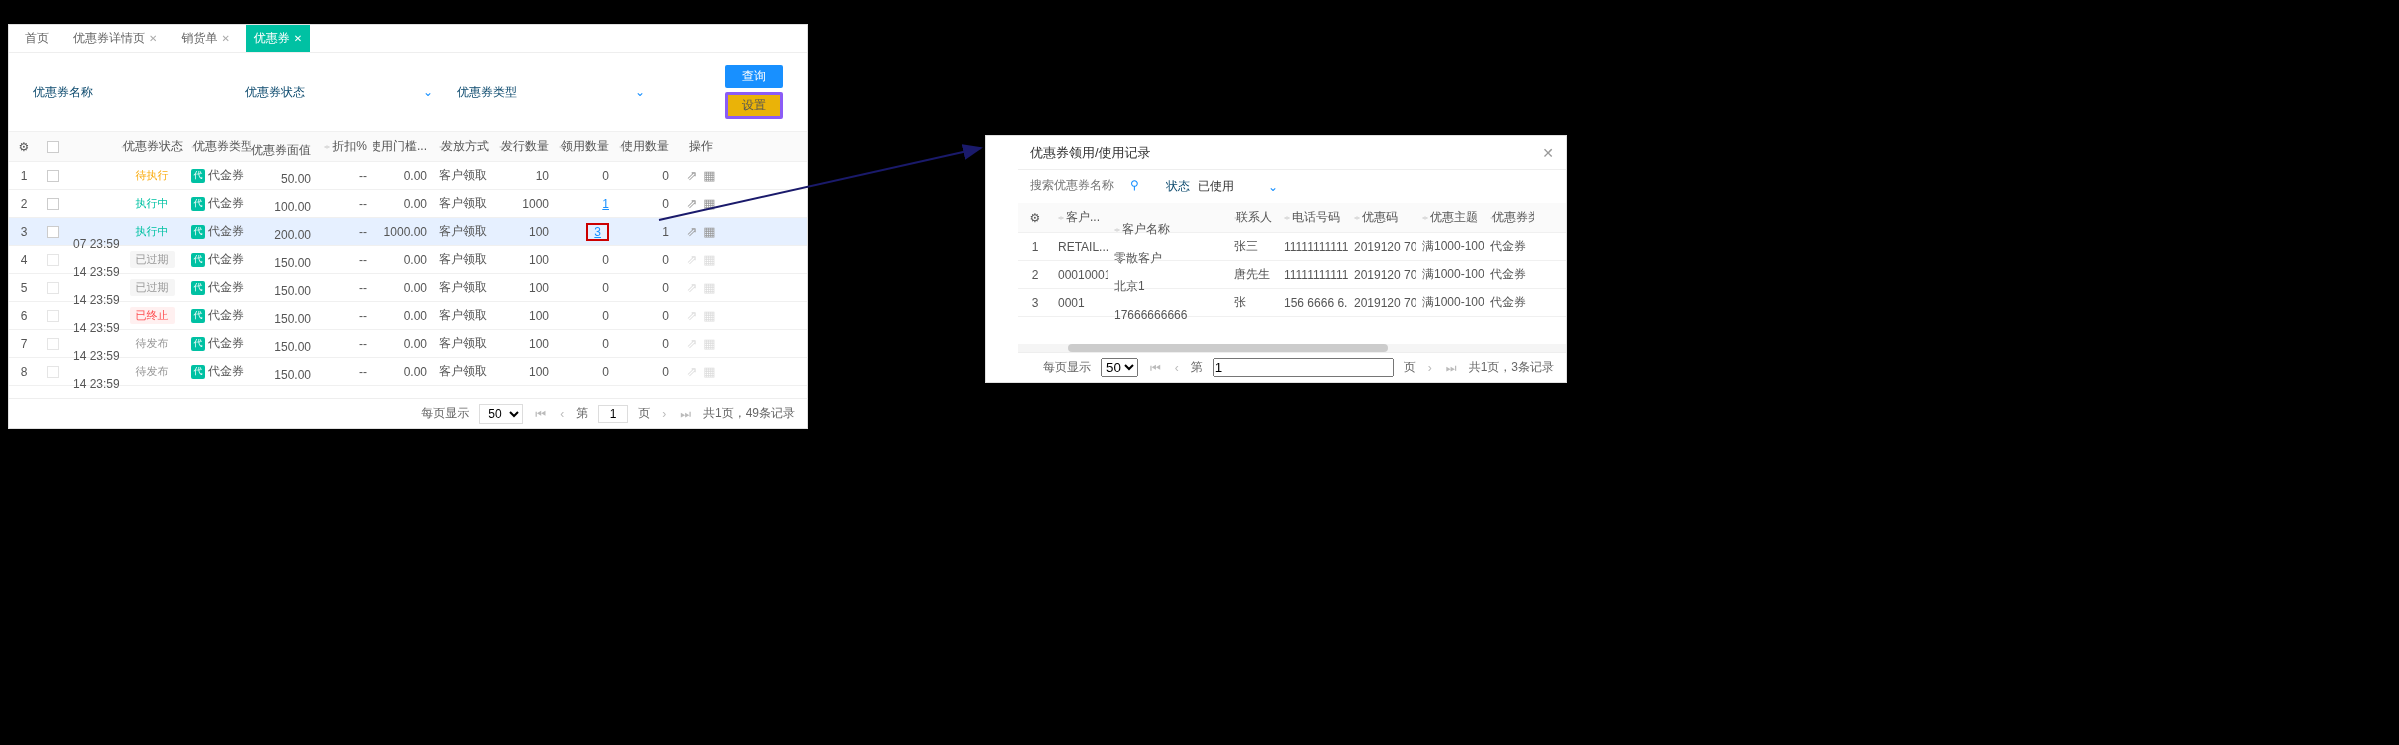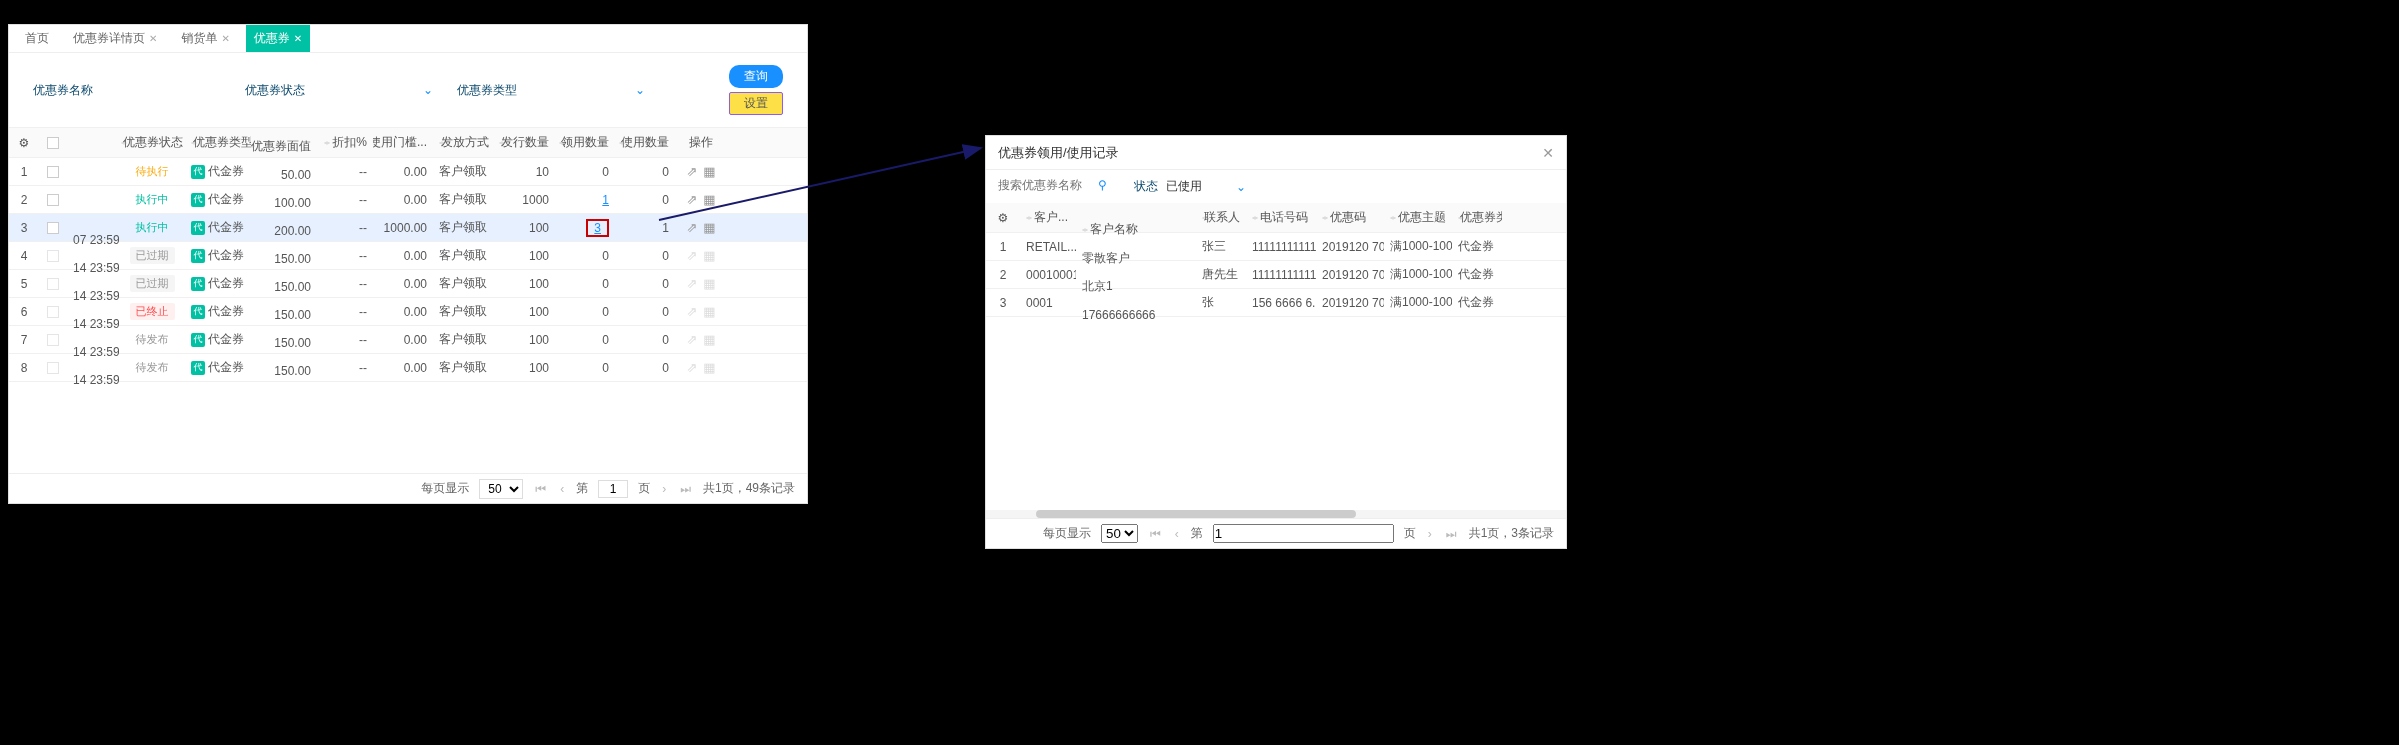--- a/index.html
+++ b/index.html
@@ -1,21 +1,21 @@
 <!DOCTYPE html>
 <html><head>
   <meta charset="utf-8">
   <style>
     * { margin: 0; padding: 0; box-sizing: border-box; font-family: -apple-system, "Helvetica Neue", Arial, sans-serif; }
     body { background: #000; width: 2399px; height: 745px; position: relative; font-size: 12px; color: #333; }
 
     
     .panel { background: #fff; position: absolute; border: 1px solid #e0e0e0; }
-    .panel-left { left: 8px; top: 24px; width: 800px; height: 480px; display: flex; flex-direction: column; }
-    .panel-right { left: 985px; top: 135px; width: 582px; height: 414px; display: flex; flex-direction: column; }
+    .panel-left { left: 8px; top: 24px; width: 800px; height: 405px; display: flex; flex-direction: column; }
+    .panel-right { left: 985px; top: 135px; width: 582px; height: 248px; display: flex; flex-direction: column; padding-left: 32px; }
 
     
     .tabs { display: flex; align-items: center; height: 28px; border-bottom: 1px solid #eee; padding: 0 8px; gap: 8px; }
     .tab { display: flex; align-items: center; gap: 4px; padding: 0 8px; height: 100%; font-size: 12px; color: #666; cursor: pointer; }
     .tab.active { background: #00c1a3; color: #fff; }
     .tab-close { color: #aaa; font-size: 10px; }
     .tab.active .tab-close { color: #fff; }
 
     
     .titlebar { display: flex; align-items: center; justify-content: space-between; height: 38px; padding: 0 12px; border-bottom: 1px solid #eee; }
@@ -25,22 +25,22 @@
     .primary-btn { display: flex; align-items: center; gap: 4px; color: #fff; background: #1890ff; border: none; padding: 4px 10px; border-radius: 2px; font-size: 12px; cursor: pointer; }
 
     
     .filters { display: flex; align-items: center; padding: 12px 24px; gap: 24px; border-bottom: 1px solid #f0f0f0; }
     .filter-item { display: flex; align-items: center; gap: 8px; }
     .filter-label { font-size: 12px; color: #0c4a6e; white-space: nowrap; }
     .filter-input { border: none; border-bottom: 1px solid transparent; width: 120px; font-size: 12px; color: #333; outline: none; }
     .filter-select { width: 120px; display: flex; justify-content: space-between; align-items: center; color: #1890ff; font-size: 12px; cursor: pointer; }
     .filter-select .chev { color: #1890ff; }
     .filter-btns { display: flex; flex-direction: column; gap: 4px; margin-left: auto; }
-    .btn-blue { background: #1890ff; color: #fff; border: none; padding: 3px 14px; border-radius: 10px; font-size: 12px; cursor: pointer; }
-    .btn-outline { background: #fde047; color: #555; border: 1px solid #8b5cf6; padding: 2px 14px; border-radius: 2px; font-size: 12px; cursor: pointer; }
+    .btn-blue { background: #1890ff; color: #fff; border: none; padding: 3px 14px; border-radius: 2px; font-size: 12px; cursor: pointer; }
+    .btn-outline { background: #eab308; color: #555; border: 3px solid #8b5cf6; padding: 2px 14px; border-radius: 2px; font-size: 12px; cursor: pointer; }
 
     
     .table-wrap { flex: 1; overflow: hidden; display: flex; flex-direction: column; }
     .thead, .trow { display: flex; align-items: center; border-bottom: 1px solid #f0f0f0; }
     .thead { background: #fafafa; height: 30px; font-size: 12px; color: #555; }
     .trow { height: 28px; font-size: 12px; color: #555; }
     .trow.highlighted { background: #e6f0ff; }
     .cell { padding: 0 6px; overflow: hidden; text-overflow: ellipsis; white-space: nowrap; display: flex; align-items: center; }
     .sort-icon { display: inline-block; width: 6px; height: 10px; position: relative; margin-right: 2px; opacity: 0.3; }
     .sort-icon::before, .sort-icon::after { content: ""; position: absolute; left: 0; border: 3px solid transparent; }

